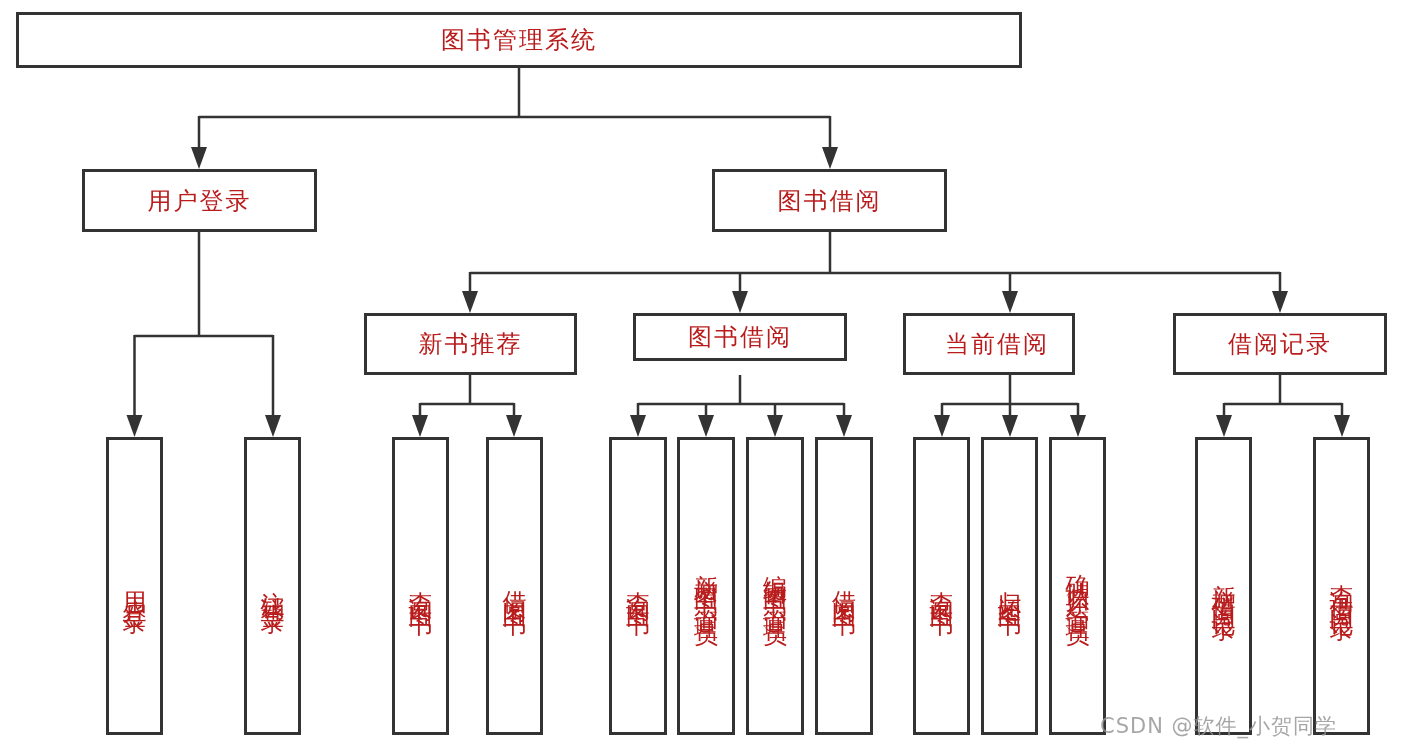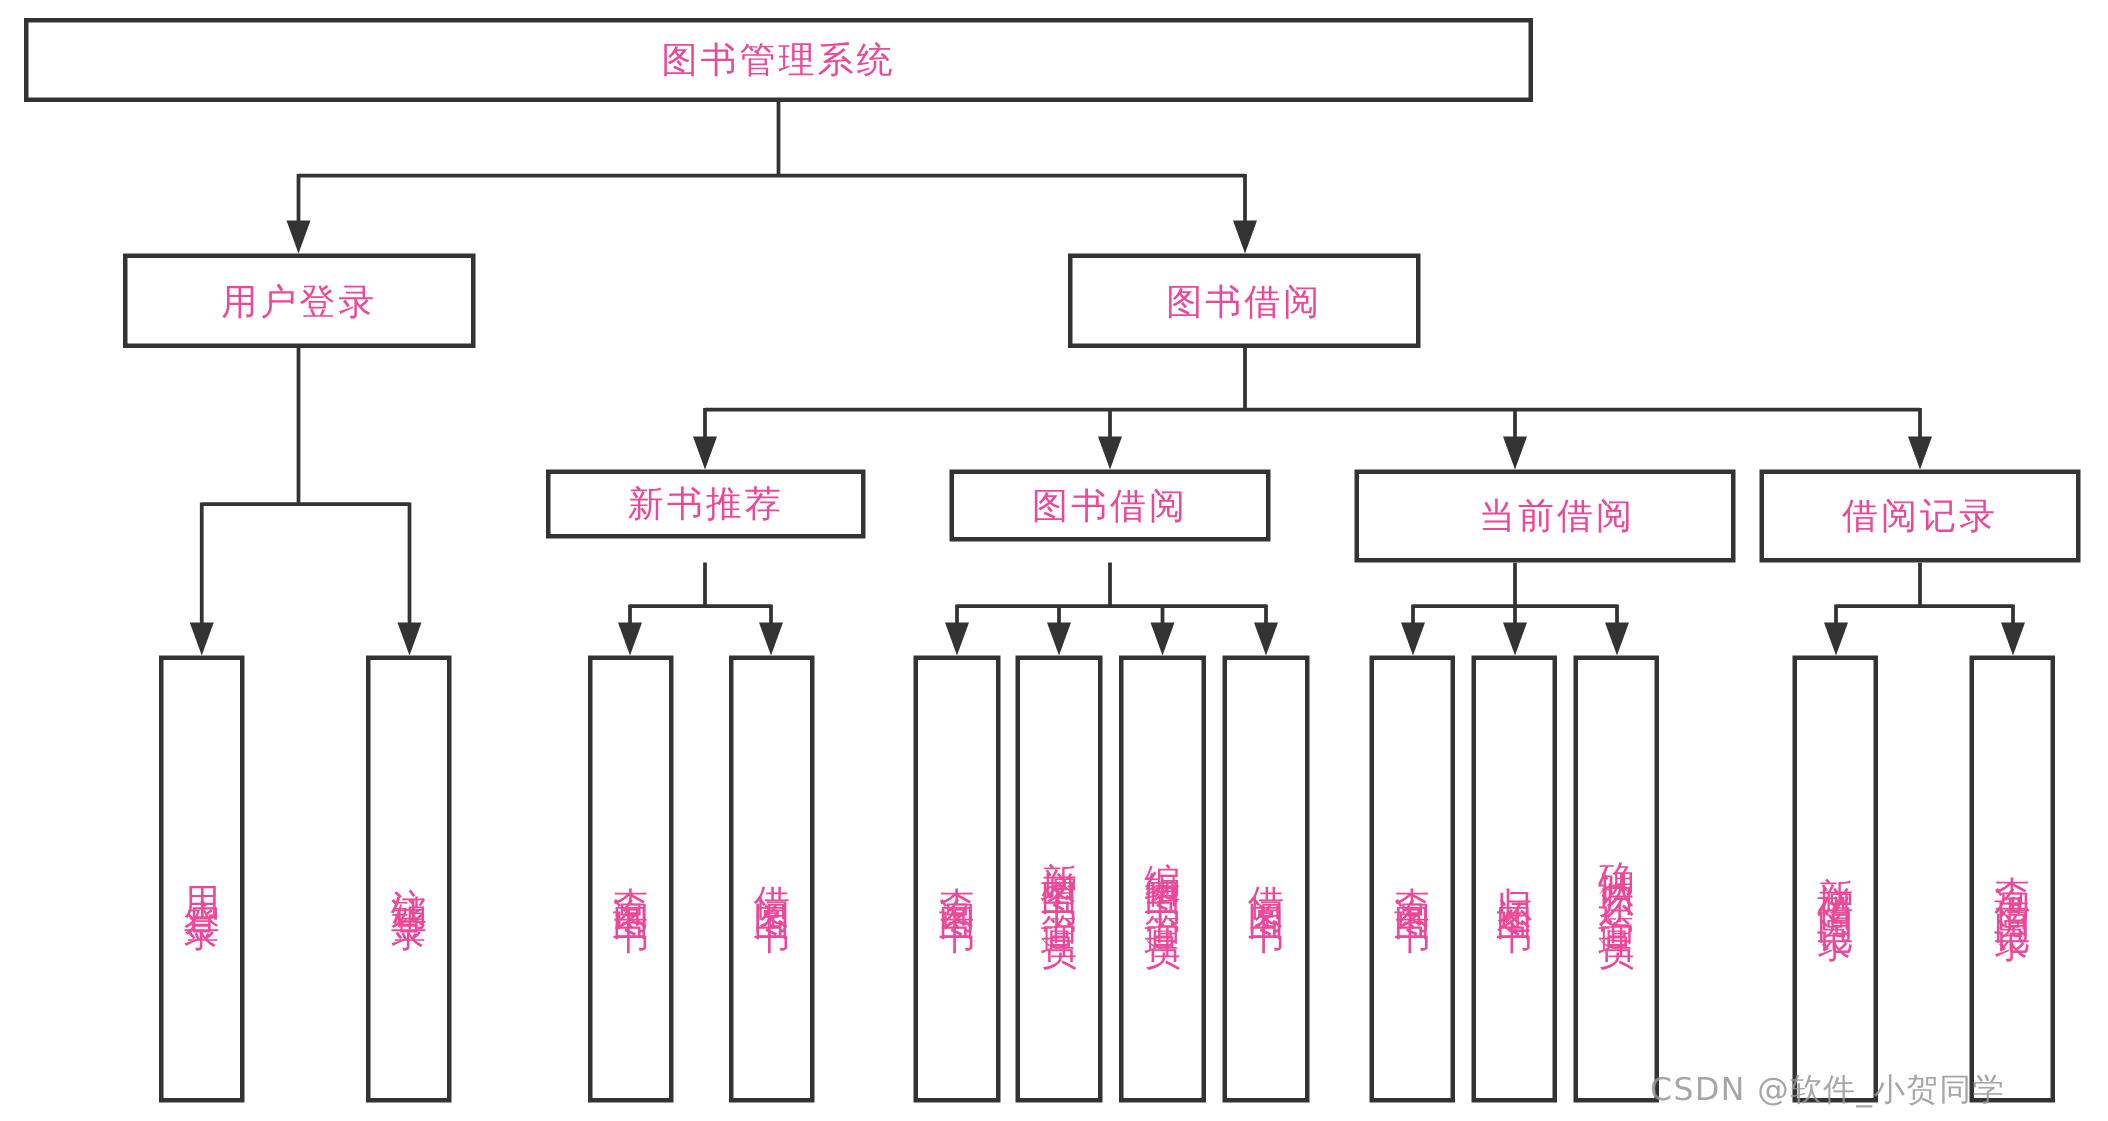--- a/index.html
+++ b/index.html
@@ -22,21 +22,21 @@
     z-index: 1;
   }
   .box {
     position: absolute;
     box-sizing: border-box;
     background: #ffffff;
     border: 3px solid #333333;
     display: flex;
     align-items: center;
     justify-content: center;
-    color: #ec4899;
+    color: #b91c1c;
     z-index: 2;
   }
   .box-h {
     font-size: 24px;
     letter-spacing: 2px;
     white-space: nowrap;
     line-height: 1;
   }
   .box-v {
     font-size: 24px;
@@ -47,23 +47,23 @@
     letter-spacing: 7px;
     line-height: 1;
     white-space: nowrap;
   }
   
   .n-root  { left: 16px;   top: 12px;  width: 1006px; height: 56px; }
   
   .n-l2a   { left: 82px;   top: 169px; width: 235px;  height: 63px; }
   .n-l2b   { left: 712px;  top: 169px; width: 235px;  height: 63px; }
   
-  .n-l3a   { left: 364px;  top: 313px; width: 213px;  height: 46px; }
+  .n-l3a   { left: 364px;  top: 313px; width: 213px;  height: 62px; }
   .n-l3b   { left: 633px;  top: 313px; width: 214px;  height: 48px; }
-  .n-l3c   { left: 903px;  top: 313px; width: 254px;  height: 62px; padding-left: 16px; }
+  .n-l3c   { left: 903px;  top: 313px; width: 172px;  height: 62px; padding-left: 16px; }
   .n-l3d   { left: 1173px; top: 313px; width: 214px;  height: 62px; }
   
   .leaf    { top: 437px; height: 298px; width: 57px; }
   .n-lf1   { left: 106px;  }
   .n-lf2   { left: 244px;  }
   .n-lf3   { left: 392px;  }
   .n-lf4   { left: 486px;  }
   .n-lf5   { left: 609px;  width: 58px; }
   .n-lf6   { left: 677px;  width: 58px; }
   .n-lf7   { left: 746px;  width: 58px; }

